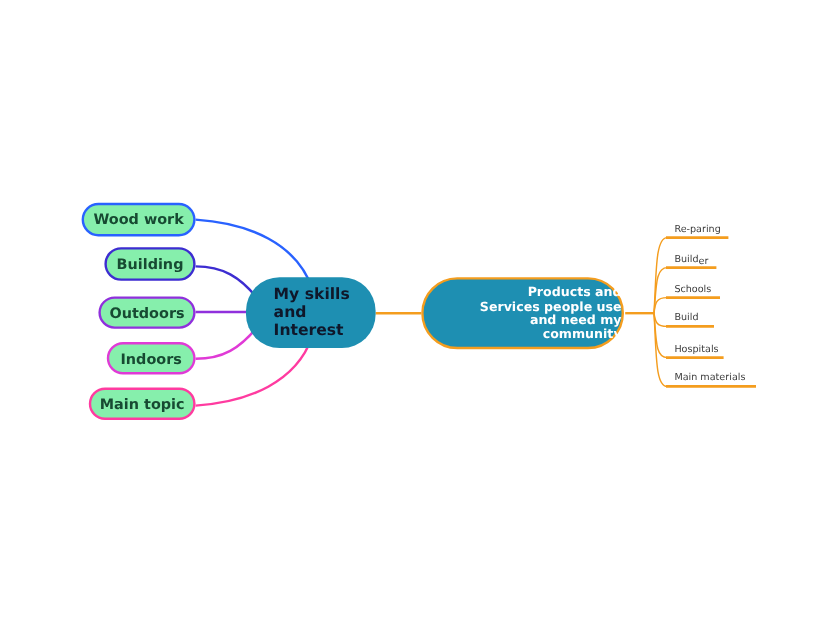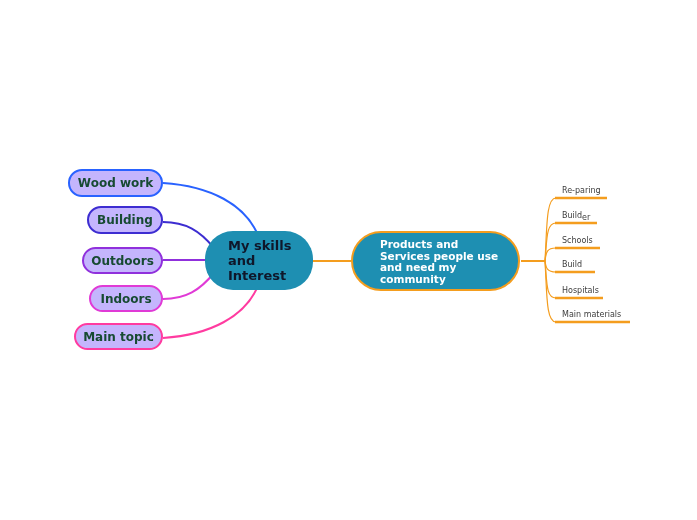--- a/index.html
+++ b/index.html
@@ -19,21 +19,21 @@
     padding:7px 0 0 23px;
   }
   .right-node{
     left:351px;top:231px;width:169px;height:60px;
     border-radius:30px;
     border:2px solid transparent;
     color:#ffffff;font-weight:bold;font-size:10.5px;line-height:11.5px;
     padding:6px 0 0 27px;
   }
   .pill{
-    background:#c4b5fd;
+    background:#86efac;
     border:2px solid #888888;
     border-radius:14px;
     text-align:center;
     font-weight:bold;font-size:12px;
     display:flex;align-items:center;justify-content:center;
   }
   .pill-wood-work {left:68px;top:169px;width:95px;height:28px;}
   .pill-building  {left:87px;top:206px;width:76px;height:28px;}
   .pill-outdoors  {left:82px;top:247px;width:81px;height:27px;}
   .pill-indoors   {left:89px;top:285px;width:74px;height:27px;}
@@ -98,21 +98,21 @@
   <div class="node pill pill-main-topic" style="border-color: rgb(255, 59, 160);">
     <span style="color: rgb(23, 74, 50);">Main topic</span>
   </div>
 
   <div class="node center-node" style="background-color: rgb(30, 143, 178);">
     <div>My skills</div>
     <div>and</div>
     <div>Interest</div>
   </div>
 
-  <div class="node right-node" style="background-color: rgb(30, 143, 178); border-color: rgb(244, 157, 30);">
+  <div class="node right-node" style="background-color: rgb(30, 143, 178); border-color: rgb(244, 157, 30); text-align: right;">
     <div>Products and</div>
     <div>Services people use</div>
     <div>and need my</div>
     <div>community</div>
   </div>
 
   <div class="leaf leaf-re-paring" style="color: rgb(60, 60, 60);">
     <span>Re-paring</span>
   </div>
   <div class="leaf leaf-builder" style="color: rgb(60, 60, 60);">

